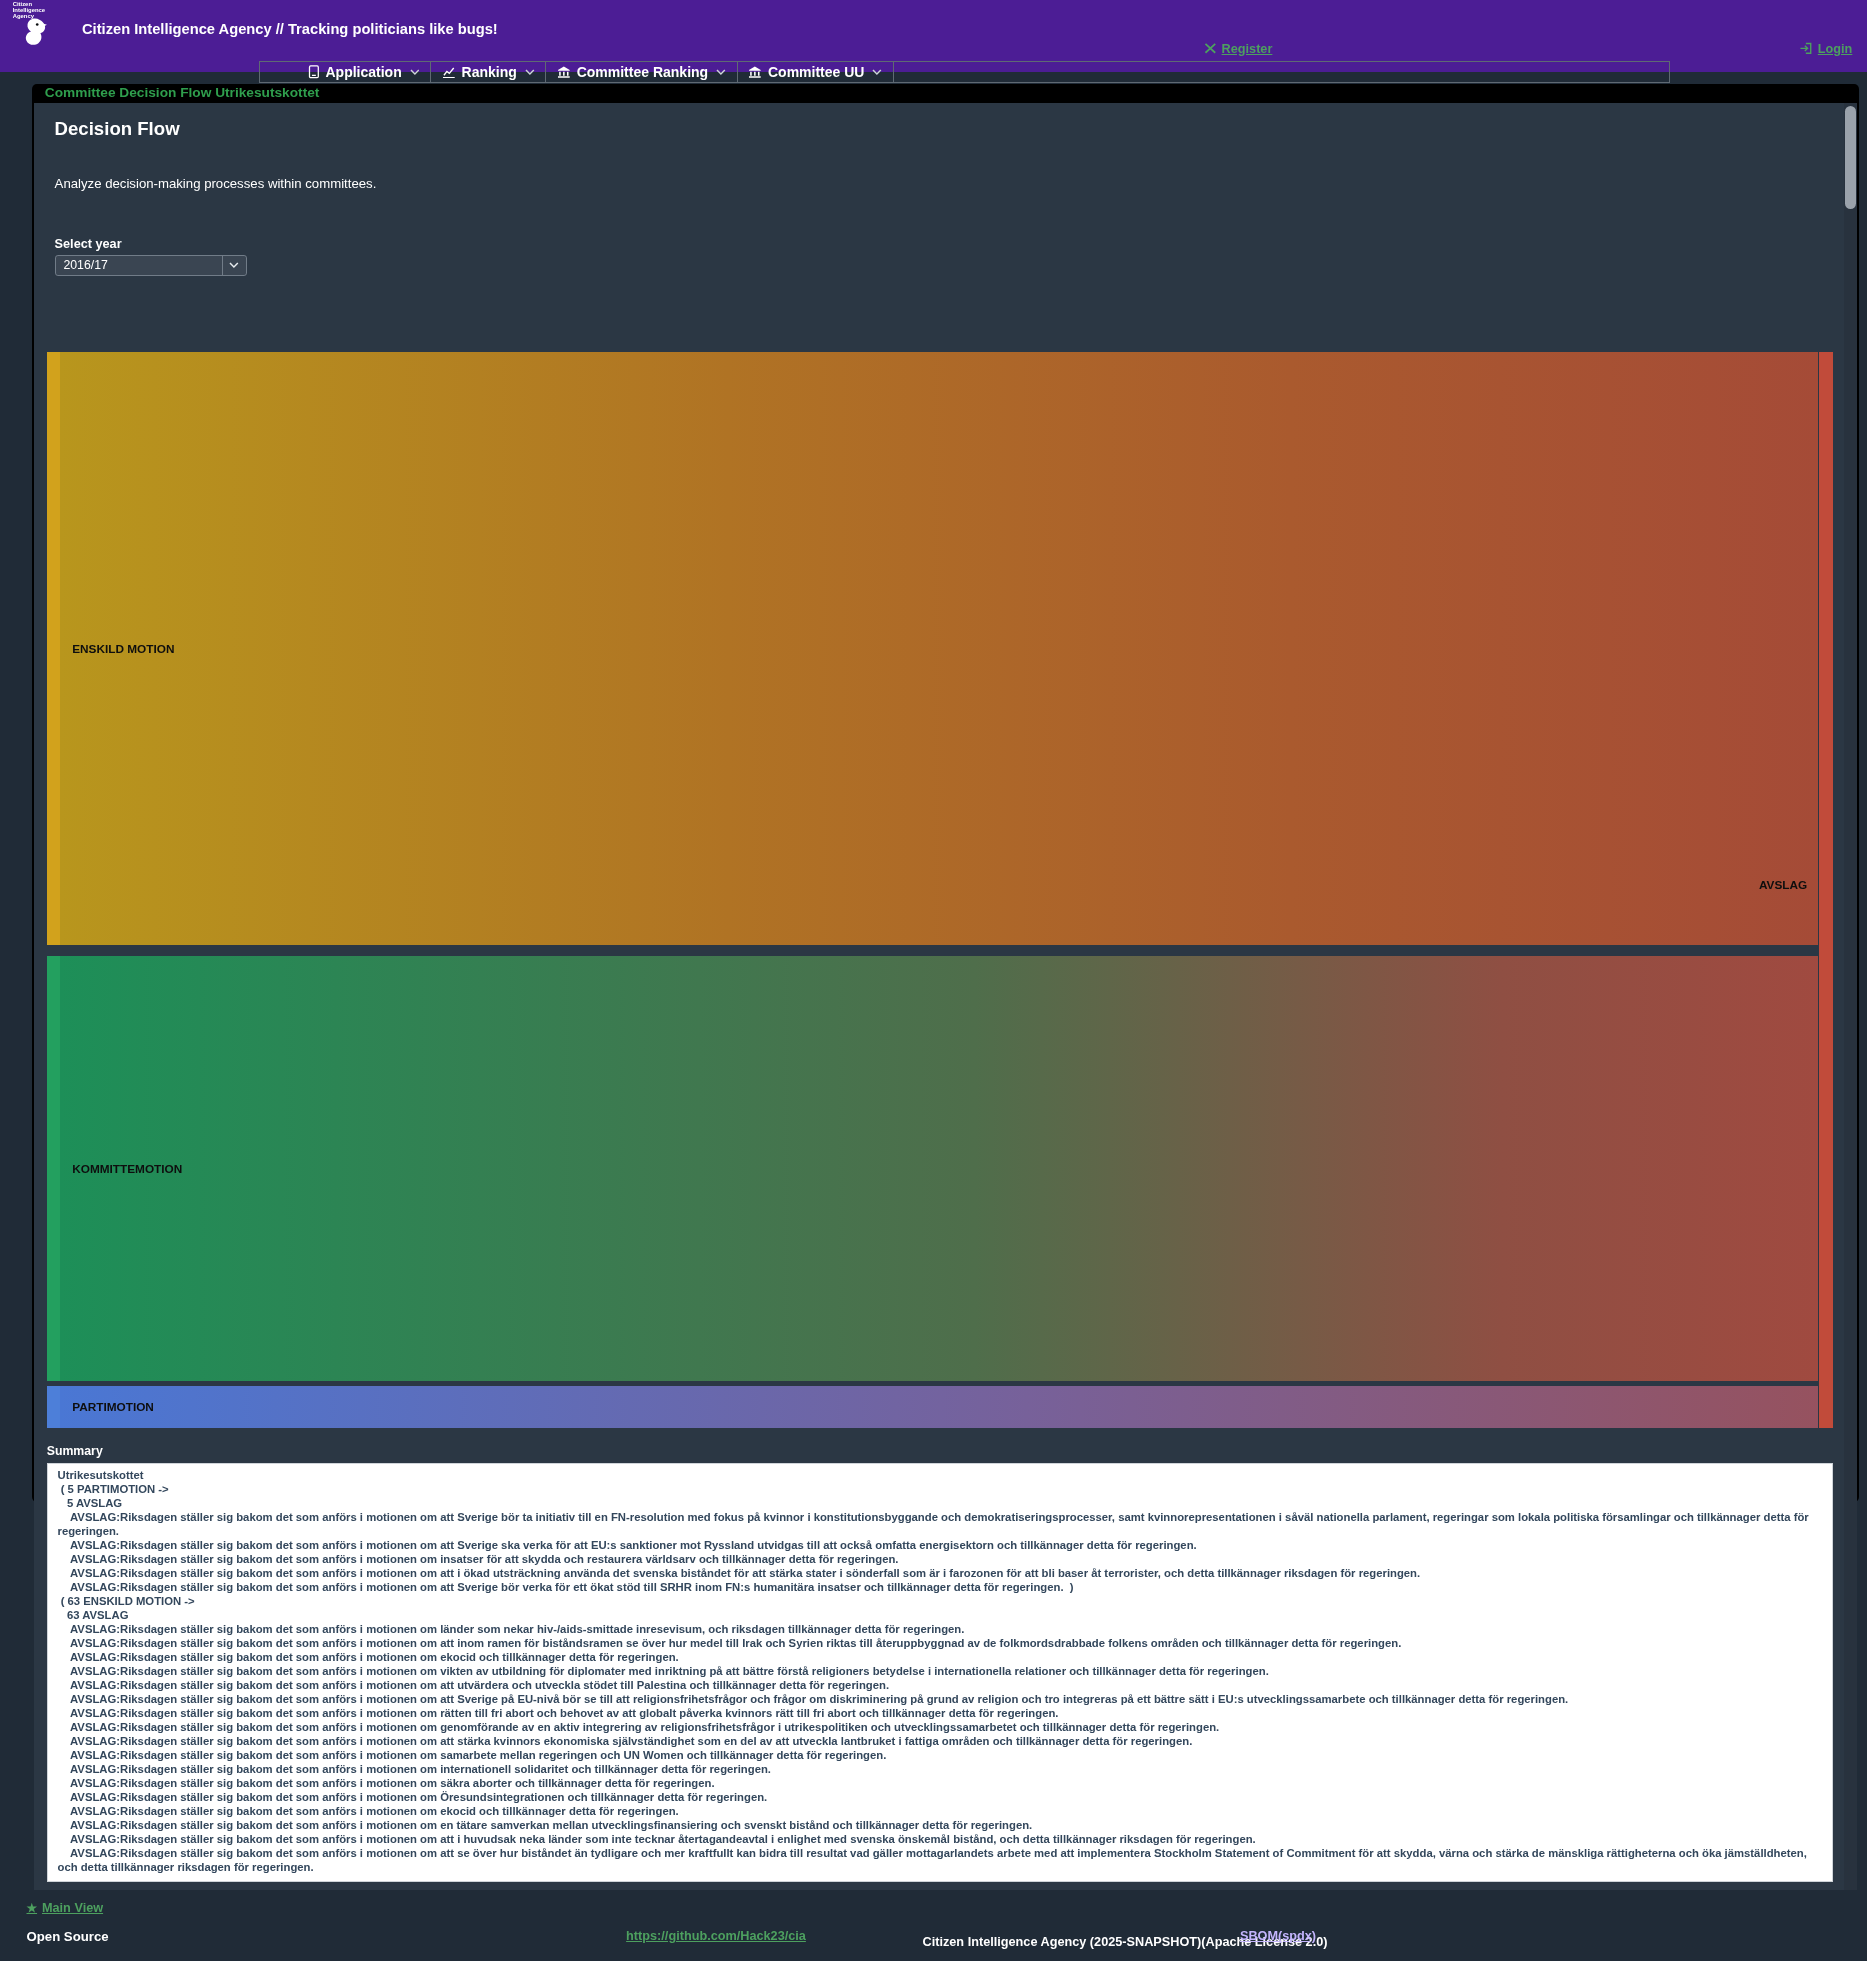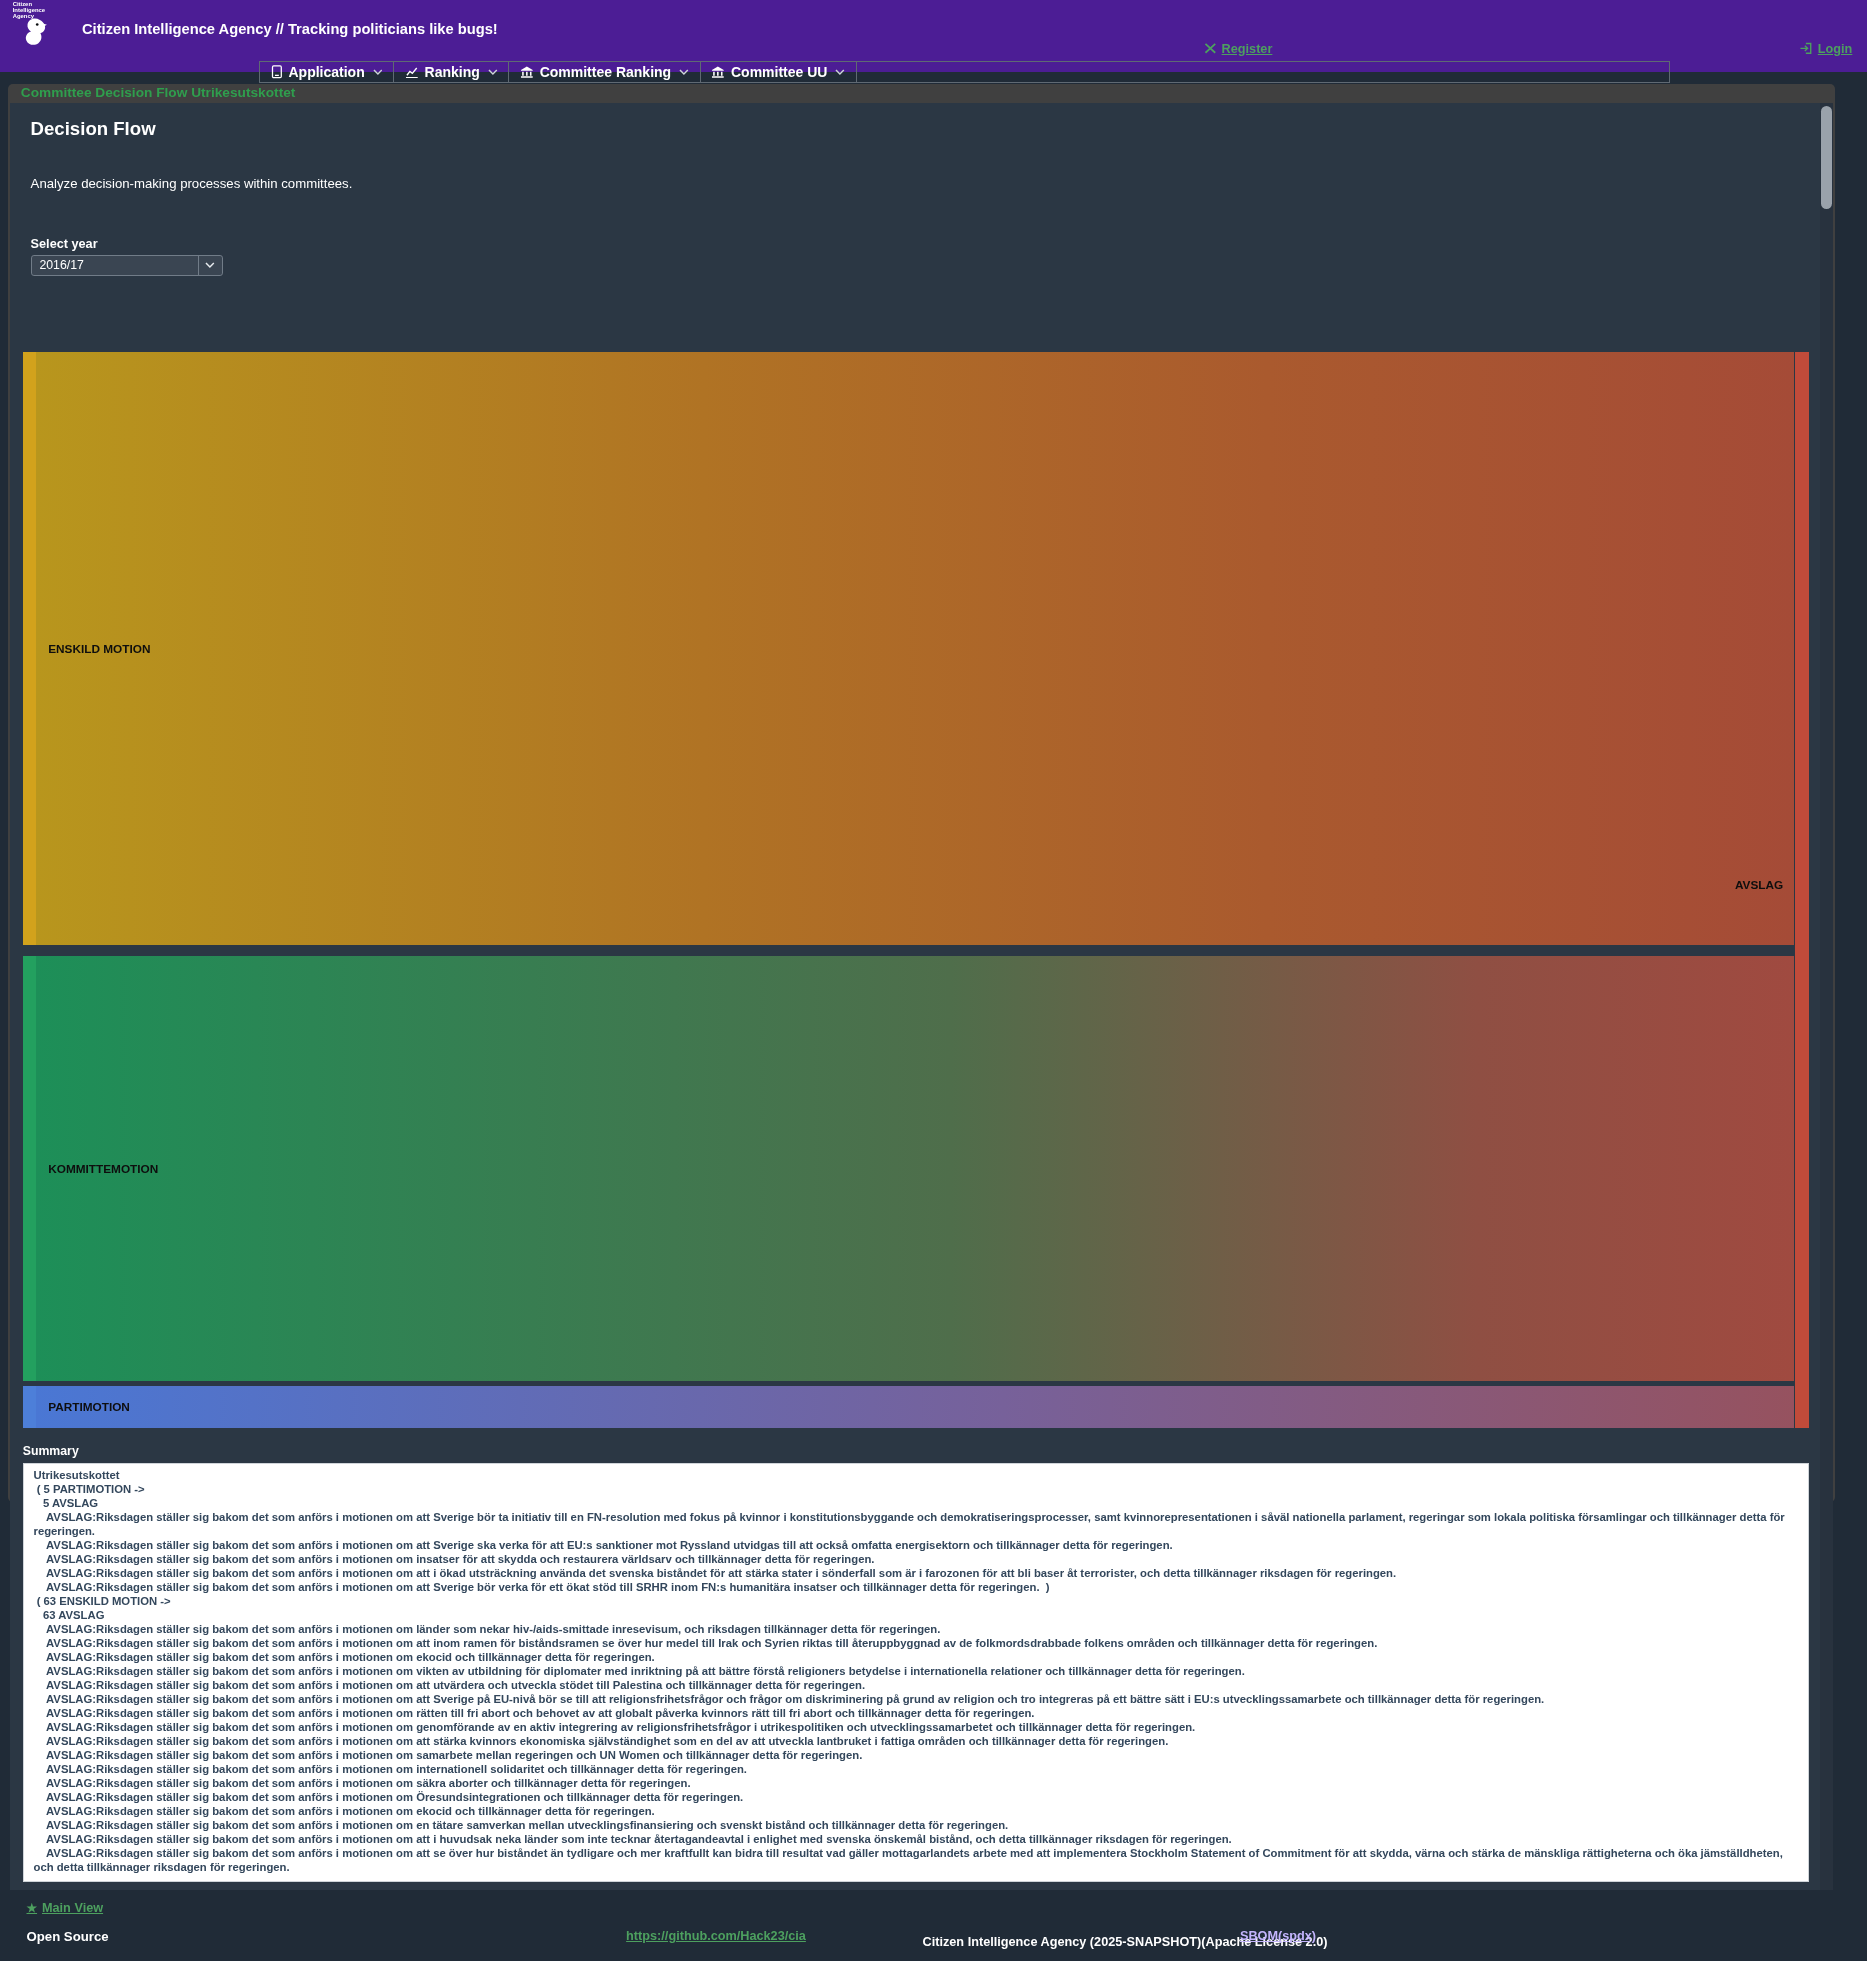--- a/index.html
+++ b/index.html
@@ -18,29 +18,29 @@
                color:#ffffff; font-weight:bold; font-size:14.7px; }
   .hdr-link { position:absolute; top:0; height:57px; display:flex; align-items:center; gap:4.9px;
               color:#4da05f; font-weight:bold; font-size:12.7px; text-decoration:underline; cursor:pointer;margin-top:20px; }
   .hdr-link .ico { display:inline-flex; }
   .register { left:1204px; }
   .login { right:14.7px; }
 
   
   .menubar { position:absolute; left:0; top:57px; width:100%; height:27.4px; }
   .menu-box { position:absolute; left:259px; top:3.9px; width:1411px; height:22.5px;
-              border:1px solid #5f6973; display:flex; align-items:stretch; }
+              border:1px solid #5f6973; display:flex; align-items:stretch;padding-left:37px; }
   .menu-item { display:flex; align-items:center; gap:5.9px; padding:0 10.8px; border-right:1px solid #5f6973;
                color:#ffffff; font-weight:bold; font-size:14px; cursor:pointer; }
   .menu-item .caret { display:inline-flex; margin-left:2px; }
   .mi-icon { display:inline-flex; }
 
   
-  .panel-frame { position:absolute; left:8px; top:84px; width:1827px; height:1418px;
-                 background:#404040; border-radius:4.9px; }
+  .panel-frame { position:absolute; left:32px; top:84px; width:1827px; height:1418px;
+                 background:#000000; border-radius:4.9px; }
   .panel-caption { position:absolute; left:2px; right:2px; top:0; height:18.6px; line-height:18.6px;
                    color:#2f9e4d; font-weight:bold; font-size:13.7px; padding-left:10.8px; }
   .panel-body { position:absolute; left:2px; top:18.6px; width:1823px; height:1787px;
                 background:#2b3744; overflow:hidden; }
 
   .df-heading { position:absolute; left:20.6px; top:15.7px; margin:0; color:#ffffff;
                 font-size:18.6px; font-weight:bold; }
   .df-desc { position:absolute; left:20.6px; top:73px; margin:0; color:#ffffff;
              font-size:13.2px; font-weight:normal; }
   .year-label { position:absolute; left:20.6px; top:134px; color:#ffffff; font-size:12.7px; font-weight:600; }

